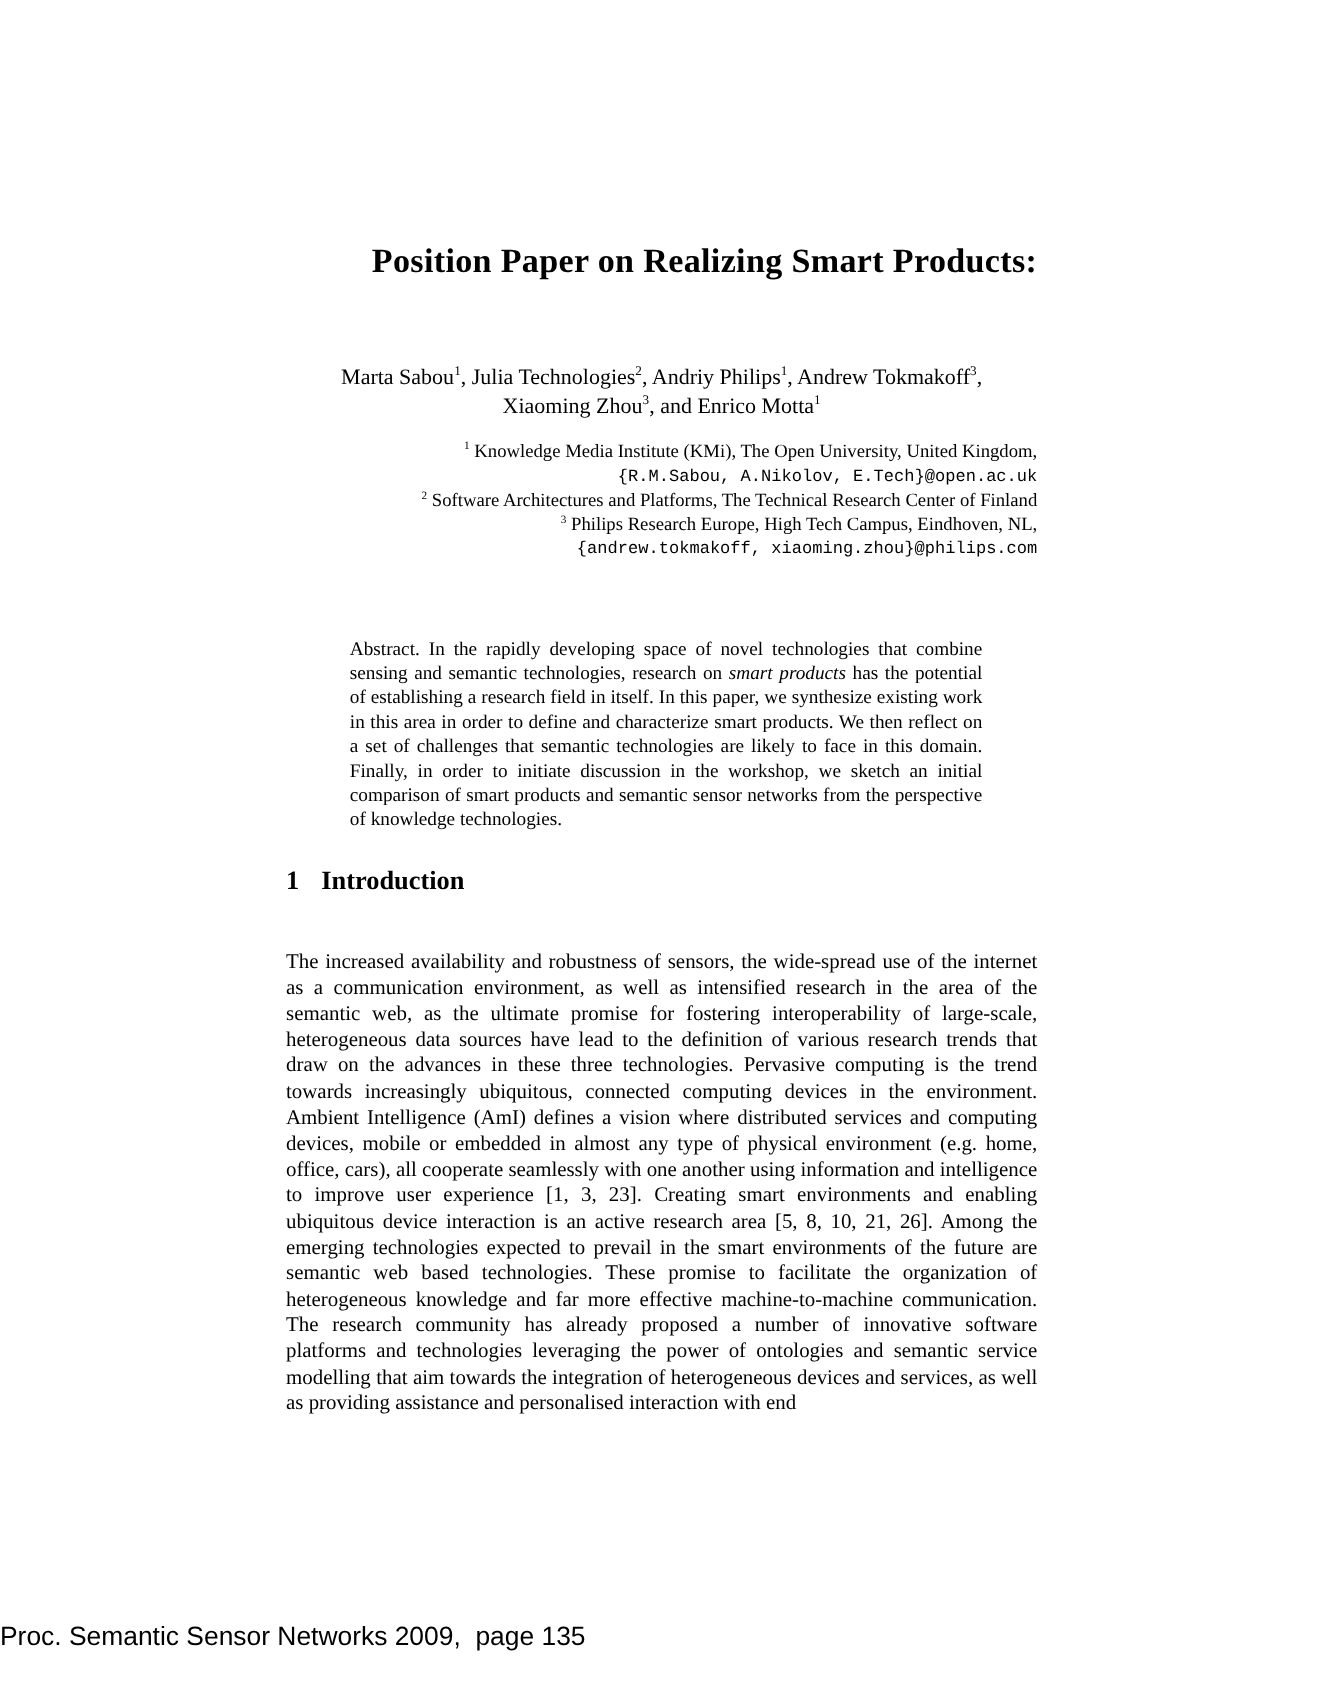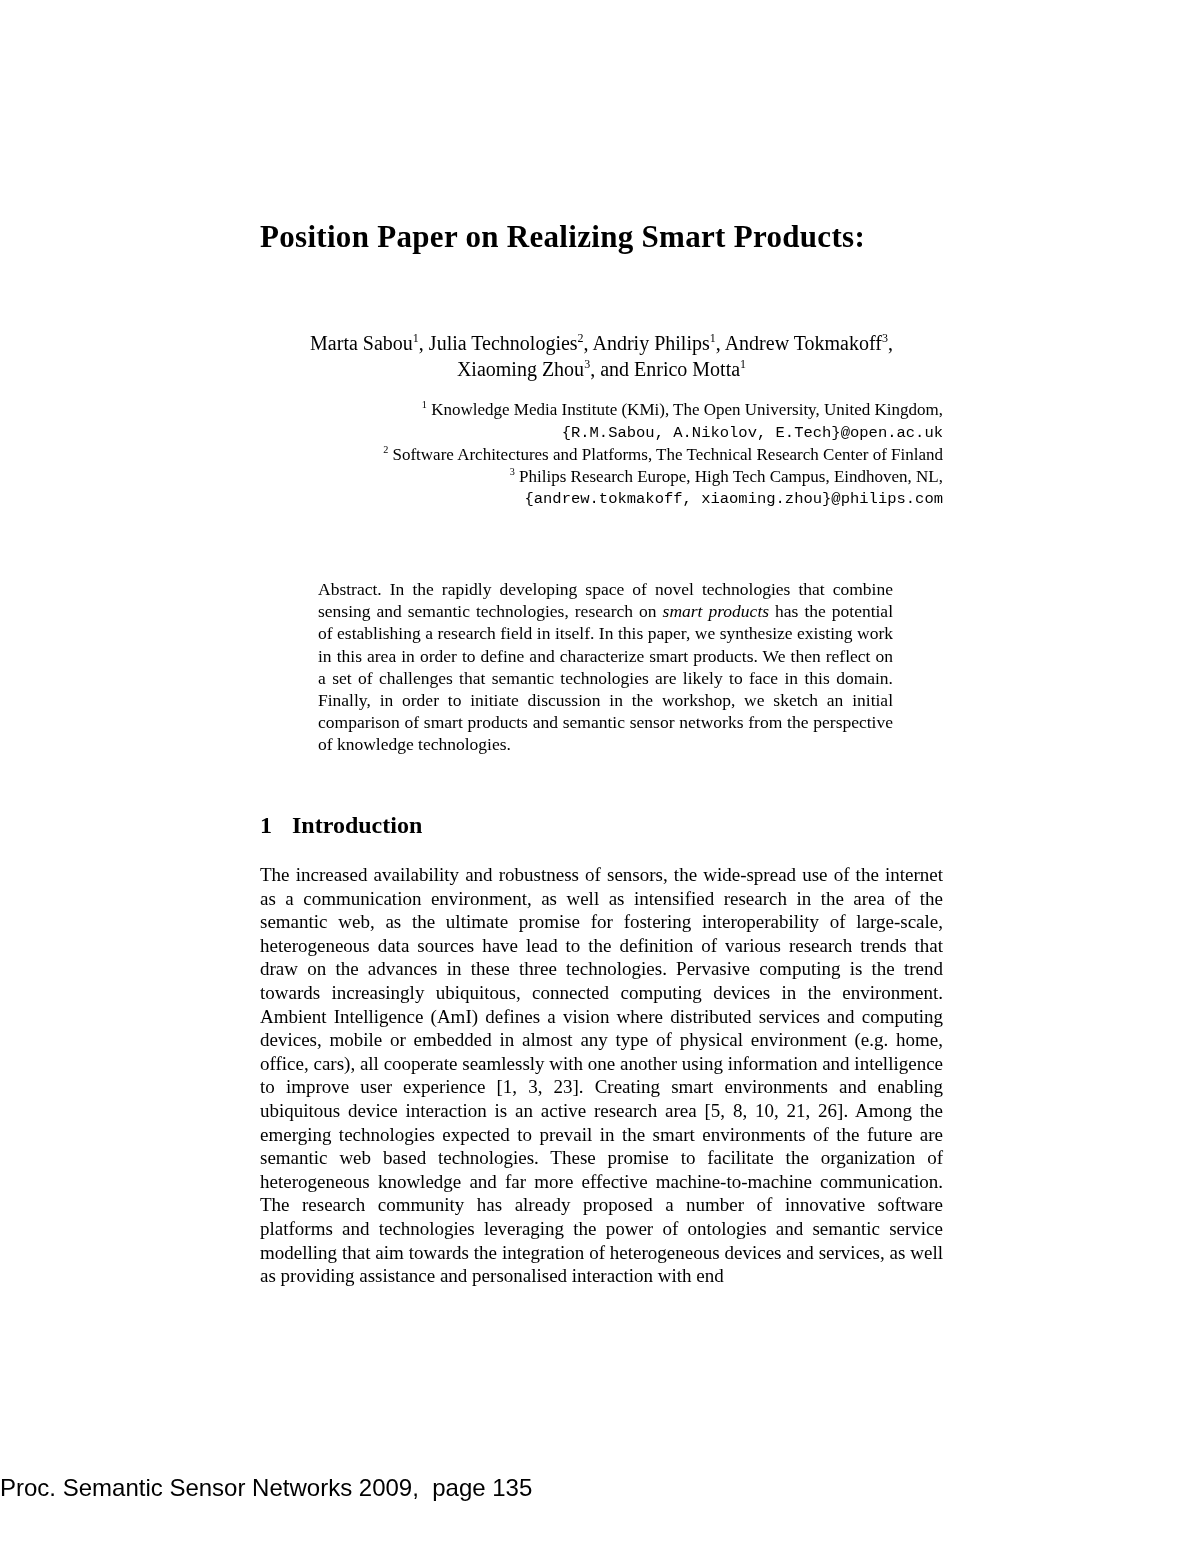--- a/index.html
+++ b/index.html
@@ -17,21 +17,21 @@
     overflow: hidden;
   }
   .abs { position: absolute; }
   .col {
     position: absolute;
     left: 260px;
     width: 683px;
   }
   .paper-title {
     top: 216px;
-    text-align: left;
+    text-align: right;
     font-weight: bold;
     font-size: 31px;
     line-height: 41px;
     letter-spacing: 0.3px;
   }
   .authors {
     top: 330px;
     text-align: center;
     font-size: 20px;
     line-height: 26px;
@@ -54,21 +54,21 @@
     left: 318px;
     width: 575px;
     top: 578px;
     font-size: 17.5px;
     line-height: 22.2px;
     text-align: justify;
   }
   .abstract-label { font-weight: normal; }
   .italic { font-style: italic; }
   .section-heading {
-    top: 812px;
+    top: 788px;
     font-size: 24px;
     font-weight: bold;
   }
   .section-heading .num { margin-right: 20px; }
   .body-par {
     top: 863px;
     font-size: 19px;
     line-height: 23.6px;
     text-align: justify;
   }

